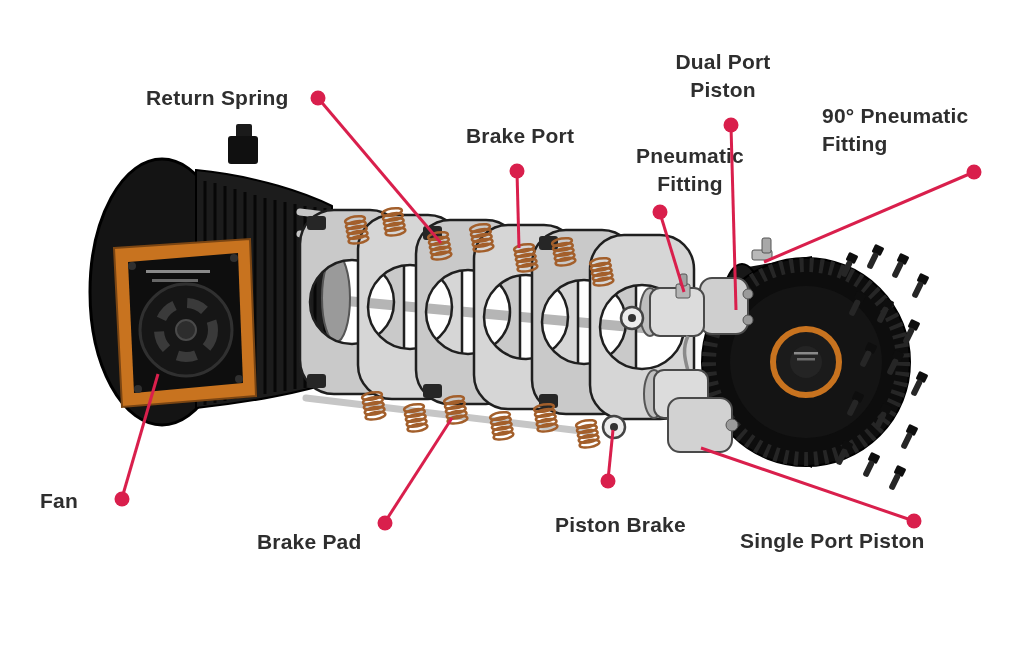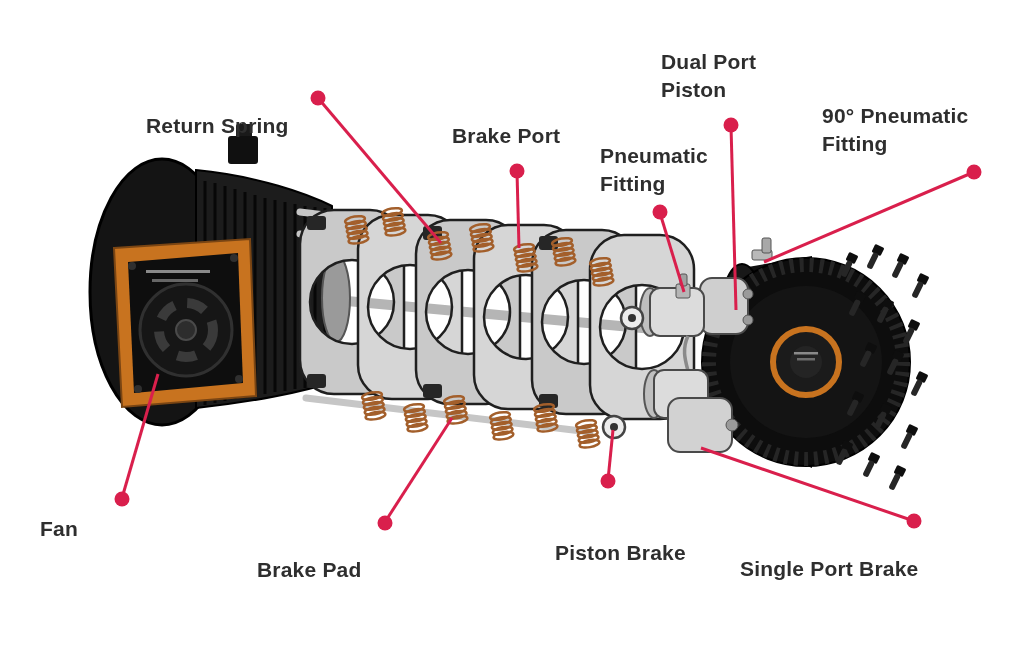--- a/index.html
+++ b/index.html
@@ -2,23 +2,23 @@
 <html style="--accent: #d91f4c; --label-text: #2e2e2e; --frame-orange: #c8731f; --spring-copper: #a35f2b;"><head>
 <meta charset="utf-8">
 <style>
   html,body{margin:0;padding:0;background:#fff;}
   .page{position:relative;width:1024px;height:662px;background:#ffffff;overflow:hidden;
         font-family:"Liberation Sans",sans-serif;}
   svg.stage{position:absolute;left:0;top:0;}
   svg.overlay{position:absolute;left:0;top:0;pointer-events:none;}
   .label{position:absolute;font-weight:700;font-size:21px;line-height:1.32;
          color:var(--label-text,#2e2e2e);letter-spacing:.2px;}
-  .center{}
+  .center{text-align:center;}
   .right{text-align:left;}
-  .nowrap{white-space:nowrap;margin-top:28px;}
+  .nowrap{white-space:nowrap;}
   .cline{stroke:var(--accent,#d91f4c);stroke-width:3;fill:none;}
   .cdot{fill:var(--accent,#d91f4c);}
   .orange-frame{fill:var(--frame-orange,#c8731f);}
   .orange-ring{fill:#1b1b1b;stroke:var(--frame-orange,#c8731f);stroke-width:6;}
 </style>
 </head>
 <body>
 
 <div class="page">
 
@@ -159,33 +159,33 @@
       <use href="#bolt" transform="translate(845 450) rotate(26)"></use>
       <use href="#bolt" transform="translate(872 462) rotate(26)"></use>
       <use href="#bolt" transform="translate(898 475) rotate(26)"></use>
     </g>
   </svg>
 
   <div class="label nowrap" style="left:146px;top:84px">Return Spring</div>
 
   <div class="label center" style="left:452px;top:122px;width:136px">Brake Port</div>
 
-  <div class="label center" style="left:600px;top:142px;width:124px">Pneumatic Fitting</div>
+  <div class="label center" style="left:628px;top:142px;width:124px">Pneumatic Fitting</div>
 
   <div class="label center" style="left:661px;top:48px;width:124px">Dual Port Piston</div>
 
   <div class="label right" style="left:822px;top:102px;width:164px">90° Pneumatic Fitting</div>
 
   <div class="label nowrap" style="left:40px;top:487px">Fan</div>
 
   <div class="label nowrap" style="left:257px;top:528px">Brake Pad</div>
 
   <div class="label nowrap" style="left:555px;top:511px">Piston Brake</div>
 
-  <div class="label nowrap" style="left:740px;top:527px">Single Port Brake</div>
+  <div class="label nowrap" style="left:740px;top:527px">Single Port Piston</div>
 
   <svg class="overlay" width="1024" height="662" viewBox="0 0 1024 662">
     <g>
       <path class="cline" d="M318 98 L441 243"></path>
         <circle class="cdot" cx="318" cy="98" r="7.5"></circle>
     </g>
     <g>
       <path class="cline" d="M517 172 L519 248"></path>
         <circle class="cdot" cx="517" cy="171" r="7.5"></circle>
     </g>

